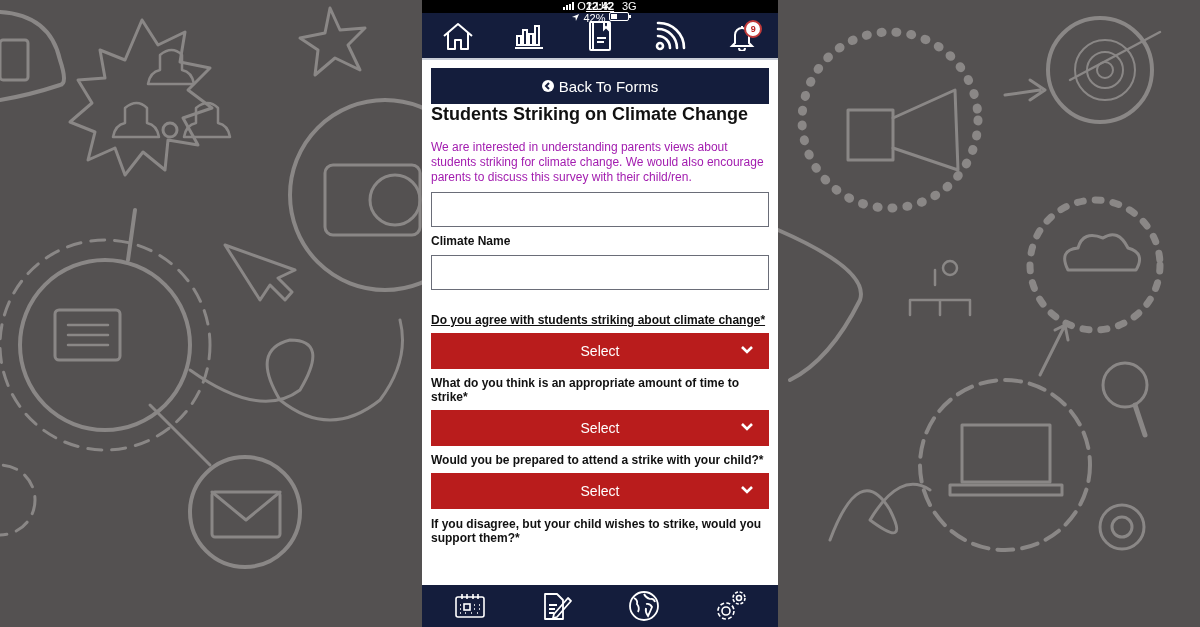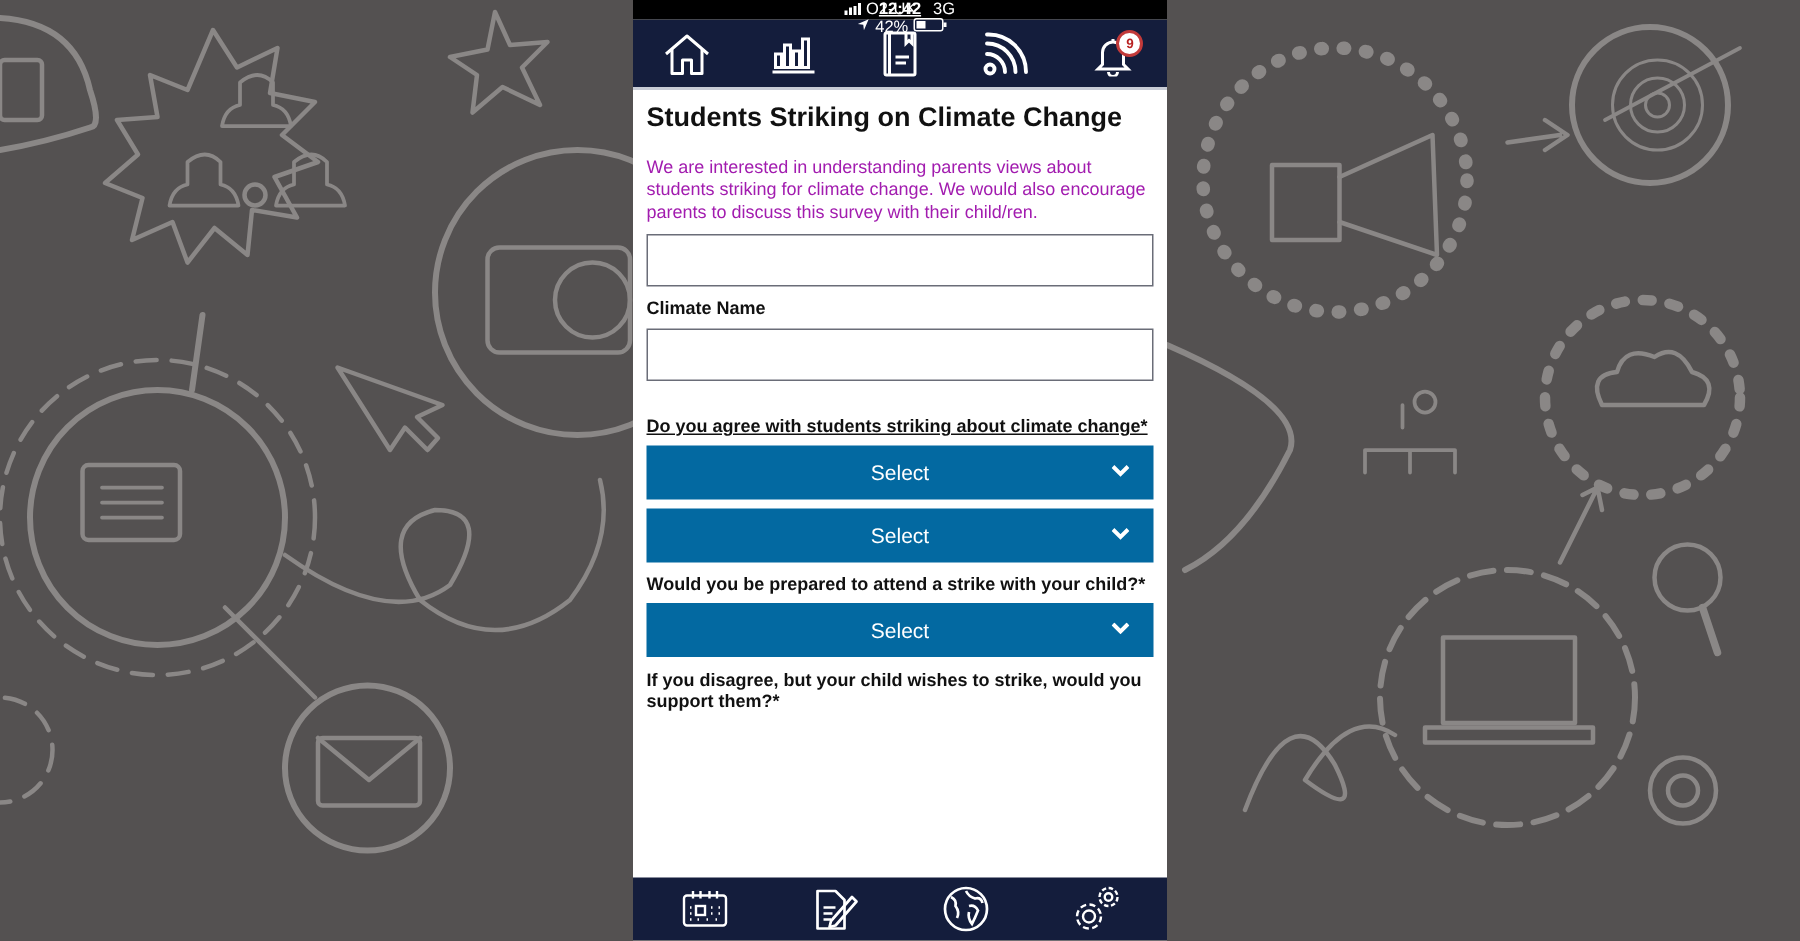--- a/index.html
+++ b/index.html
@@ -52,21 +52,21 @@
   .intro { font-size: 12px; color: #a21caf; line-height: 15px; margin-top: 15px; width: 340px; }
   .label { font-size: 12px; font-weight: bold; color: #111; line-height: 14px; }
   .lbl-child { margin-top: 40px; }
   .text-input {
     display: block; width: 338px; height: 35px; border: 1.5px solid #6a6d78; margin-top: 7px; background: #fff;
     font-family: "Liberation Sans", sans-serif; font-size: 13px; padding: 0 6px;
   }
   .lbl-parent { margin-top: 7px; }
   .lbl-q1 { margin-top: 23px; text-decoration: underline; }
   .select {
-    width: 338px; height: 36px; background: #0369a1; color: #fff; font-size: 14px;
+    width: 338px; height: 36px; background: #b91c1c; color: #fff; font-size: 14px;
     display: flex; align-items: center; justify-content: center; position: relative; margin-top: 6px; cursor: pointer;
   }
   .select .chev { position: absolute; right: 16px; top: 13px; }
   .lbl-q2 { margin-top: 7px; width: 330px; }
   .lbl-q3 { margin-top: 7px; }
   .lbl-q4 { margin-top: 8px; width: 340px; }
 
   .bottomnav {
     position: absolute; left: 0; bottom: 0; width: 356px; height: 42px; background: #141d3c;
     display: flex; align-items: center; justify-content: space-around; padding: 0 4px;
@@ -192,37 +192,46 @@
       <svg width="30" height="30" viewBox="0 0 30 30" fill="none" stroke="#fff" stroke-width="2">
         <path d="M8 22 V14 A7 7 0 0 1 22 14 V22 L25 25 H5 Z"></path>
           <path d="M12 27 A3 3 0 0 0 18 27"></path>
           <path d="M15 5 V7"></path>
       </svg>
       <span class="badge">9</span>
     </div>
   </div>
 
   <div class="content">
+    <button class="back-btn">
+      <span class="circ">
+        <svg width="8" height="8" viewBox="0 0 8 8">
+            <path d="M5 1 L2 4 L5 7" stroke="#141d3c" stroke-width="2" fill="none"></path>
+          </svg>
+      </span>
+      <span>Back To Forms</span>
+    </button>
 
     <h1>Students Striking on Climate Change</h1>
     <p class="intro">We are interested in understanding parents views about students striking for climate change.  We would also encourage parents to discuss this survey with their child/ren.</p>
 
     <input class="text-input" type="text" placeholder="" style="">
 
     <div class="label lbl-parent">Climate Name</div>
     <input class="text-input" type="text" placeholder="" style="">
 
     <div class="label lbl-q1">Do you agree with students striking about climate change*</div>
     <div class="select">
       <span>Select</span>
       <svg class="chev" width="12" height="8" viewBox="0 0 12 8">
           <path d="M1 1 L6 6 L11 1" stroke="#fff" stroke-width="2.6" fill="none"></path>
         </svg>
     </div>
 
+    <div class="label lbl-q2">What do you think is an appropriate amount of time to strike*</div>
     <div class="select">
       <span>Select</span>
       <svg class="chev" width="12" height="8" viewBox="0 0 12 8">
           <path d="M1 1 L6 6 L11 1" stroke="#fff" stroke-width="2.6" fill="none"></path>
         </svg>
     </div>
 
     <div class="label lbl-q3">Would you be prepared to attend a strike with your child?*</div>
     <div class="select">
       <span>Select</span>

